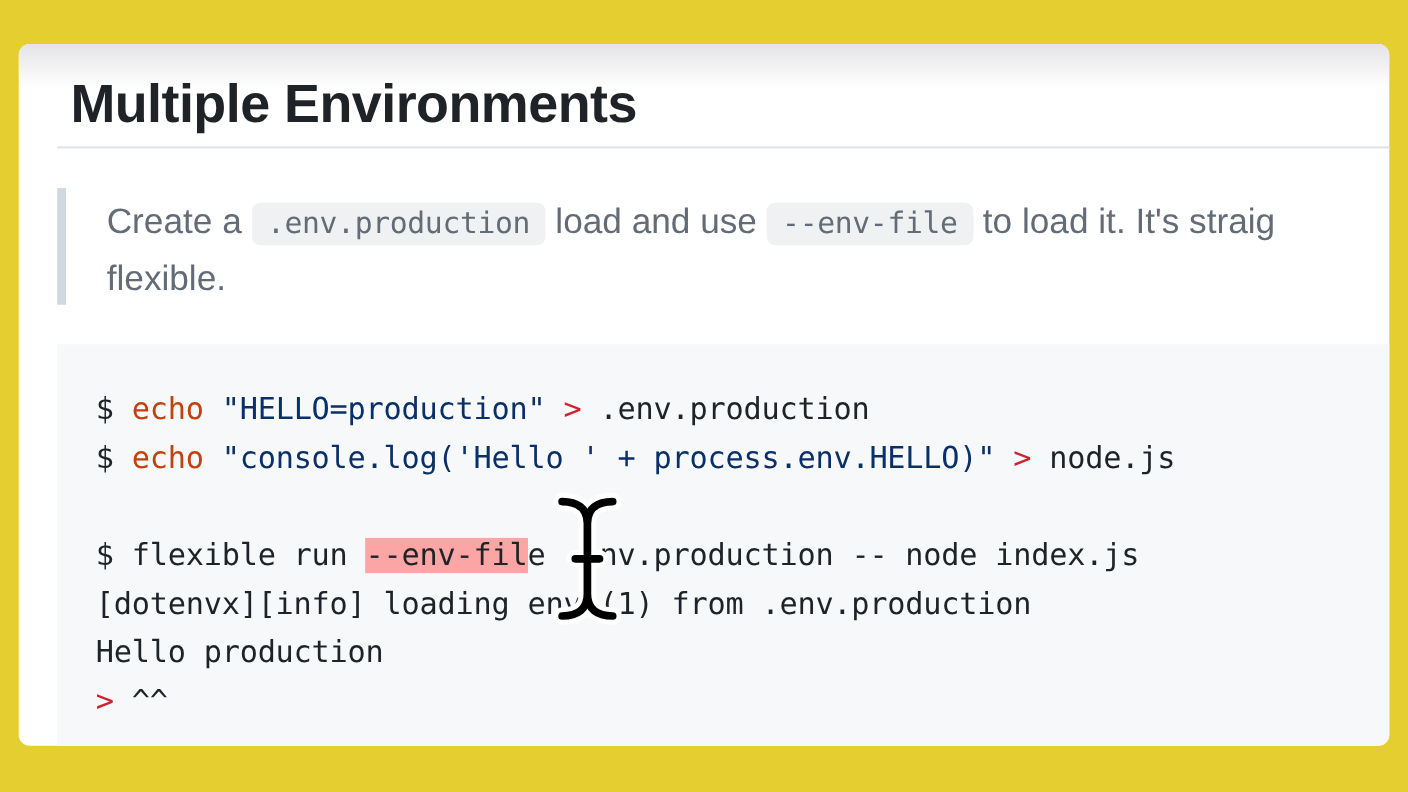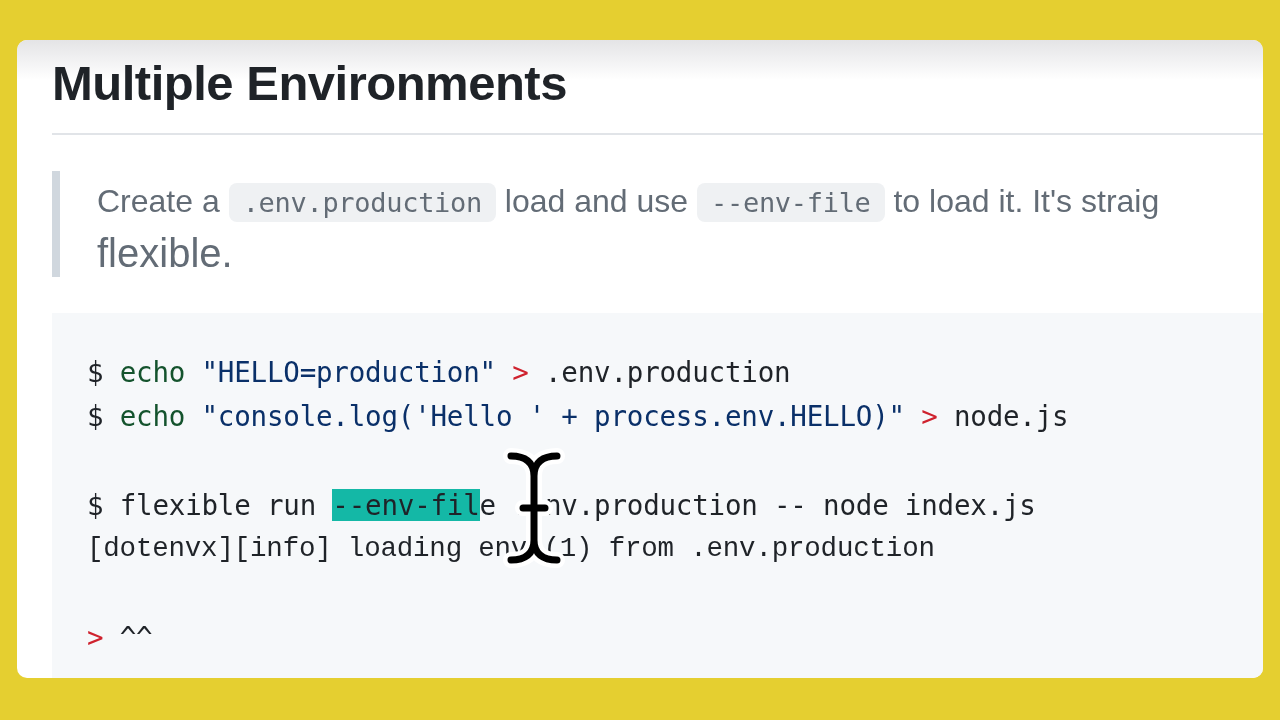--- a/index.html
+++ b/index.html
@@ -15,42 +15,42 @@
     background: #ffffff;
     border-radius: 10px;
     overflow: hidden;
   }
   .card-topshade {
     position: absolute; left: 0; top: 0; right: 0; height: 40px;
     background: linear-gradient(#e4e4e6, rgba(255,255,255,0));
   }
   .page-title {
     position: absolute; left: 35px; top: 15px;
-    margin: 0;
+    margin: 12px;
     font-size: 49px; font-weight: 700; color: #1f2328;
     letter-spacing: -0.5px;
     white-space: nowrap;
   }
   .title-rule {
     position: absolute; left: 35px; top: 93px; width: 1220px; height: 2px;
     background: #e1e4e8;
   }
   .blockquote {
     position: absolute; left: 35px; top: 131px; width: 1240px; height: 106px;
   }
   .bq-bar {
     position: absolute; left: 0; top: 0; width: 8px; height: 106px;
     background: #d0d7de;
   }
   .bq-text {
     position: absolute; left: 45px; top: 4px; width: 1240px;
     font-size: 32px; line-height: 52px; color: #636c76;
     white-space: nowrap;
   }
-  .bq-line2 { position: absolute; left: 45px; top: 56px; font-size: 40px; line-height: 52px; color: #636c76; }
+  .bq-line2 { position: absolute; left: 45px; top: 56px; font-size: 32px; line-height: 52px; color: #636c76; }
   .inline-code {
     font-family: "DejaVu Sans Mono", "Liberation Mono", monospace;
     font-size: 27px;
     background: #eff1f3;
     border-radius: 8px;
     padding: 4px 14px;
     color: #636c76;
     letter-spacing: -0.3px;
   }
   .code-block {
@@ -58,24 +58,24 @@
     width: 1220px; height: 380px;
     background: #f6f8fa;
   }
   .code-line {
     position: absolute; left: 35px;
     font-family: "DejaVu Sans Mono", "Liberation Mono", monospace;
     font-size: 27.5px; line-height: 44px;
     color: #1f2328; white-space: pre;
     letter-spacing: -0.2px;
   }
-  .kw { color: #14532d; }
+  .kw { color: #c2410c; }
   .str { color: #0a3069; }
   .op { color: #cf222e; }
-  .sel { background: #14b8a6; }
+  .sel { background: #fca5a5; }
   .cursor {
     position: absolute; left: 503px; top: 446px; width: 62px; height: 124px;
   }
 </style>
 </head>
 <body>
 
 <div class="card">
   <div class="card-topshade"></div>
 
@@ -88,22 +88,23 @@
     <div class="bq-line2">flexible.</div>
   </div>
 
   <div class="code-block">
     <div class="code-line" style="top:37px;"><span>$ </span><span class="kw">echo</span><span class="str"> "HELLO=production"</span><span class="op"> &gt;</span><span> .env.production</span></div>
 
     <div class="code-line" style="top:81px;"><span>$ </span><span class="kw">echo</span><span class="str"> "console.log('Hello ' + process.env.HELLO)"</span><span class="op"> &gt;</span><span> node.js</span></div>
 
     <div class="code-line" style="top:170px;"><span>$ </span><span>flexible run </span><span class="sel">--env-fil</span><span>e .env.production -- node index.js</span></div>
 
-    <div class="code-line" style="top:214px;font-family:Liberation Mono, monospace;">[dotenvx][info] loading env (1) from .env.production</div>
+    <div class="code-line" style="top:214px;">[dotenvx][info] loading env (1) from .env.production</div>
 
+    <div class="code-line" style="top:258px;">Hello production</div>
 
     <div class="code-line" style="top:302px;"><span class="op">&gt;</span><span> ^^</span></div>
   </div>
 </div>
 
 <svg class="cursor" viewBox="0 0 62 124" xmlns="http://www.w3.org/2000/svg">
   <g fill="none" stroke-linecap="round" stroke-linejoin="round">
     <path d="M8 10 C 22 10, 31 16, 31 30 L 31 94 C 31 108, 40 114, 54 114 M 54 10 C 40 10, 31 16, 31 30 M 31 94 C 31 108, 22 114, 8 114 M 20 62 L 42 62" stroke="#ffffff" stroke-width="16"></path>
     <path d="M8 10 C 22 10, 31 16, 31 30 L 31 94 C 31 108, 40 114, 54 114 M 54 10 C 40 10, 31 16, 31 30 M 31 94 C 31 108, 22 114, 8 114 M 20 62 L 42 62" stroke="#000000" stroke-width="7"></path>
   </g>

